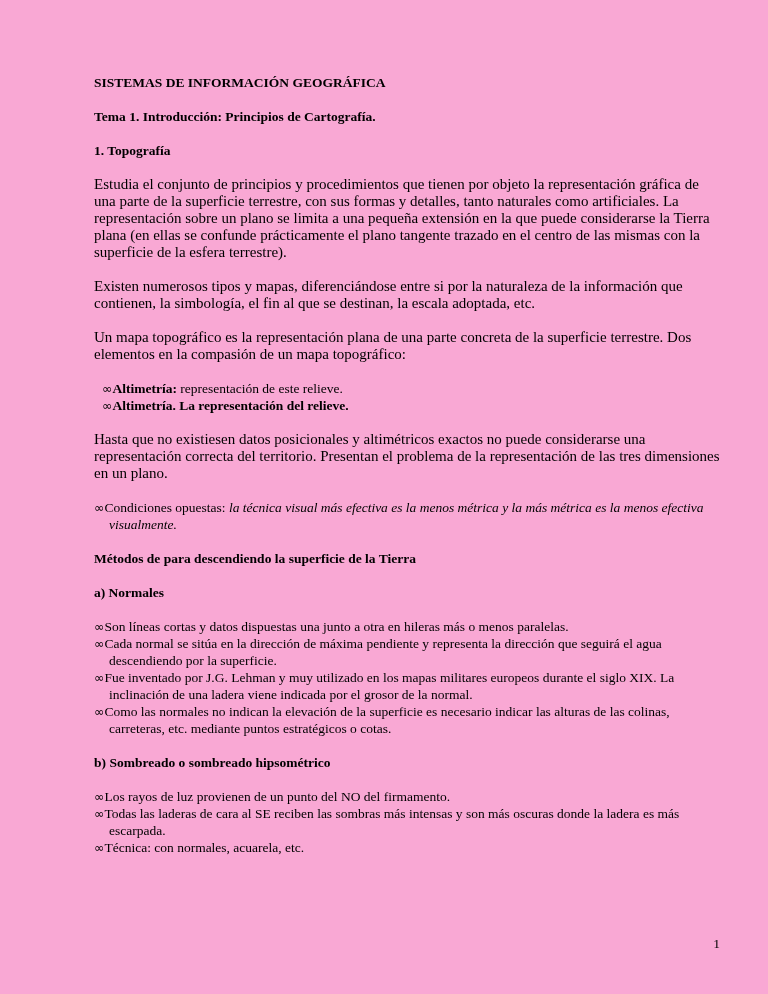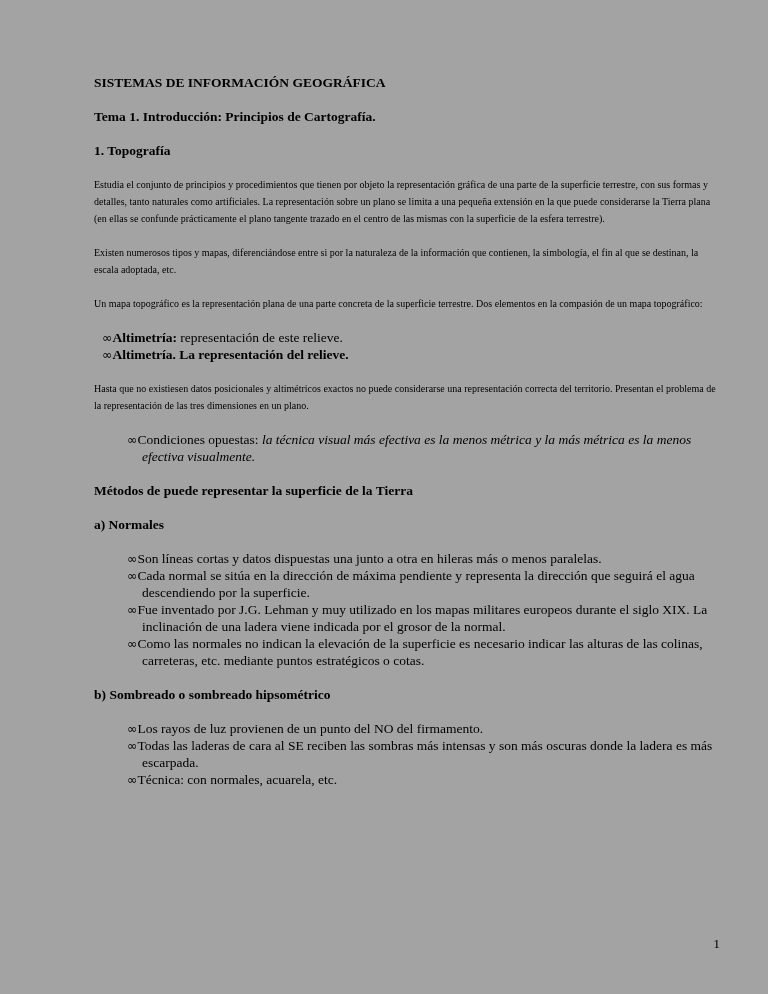--- a/index.html
+++ b/index.html
@@ -2,39 +2,39 @@
 <html><head>
 <meta charset="utf-8">
 <style>
   * { margin: 0; padding: 0; box-sizing: border-box; }
   html, body { background: #ffffff; }
   .page {
     position: relative;
     width: 768px;
     height: 994px;
     margin: 0 auto;
-    background: #a3a3a3;
+    background: #f9a8d4;
     color: #000000;
     font-family: "Liberation Serif", serif;
     font-size: 13.5px;
     line-height: 17px;
     padding: 74px 47px 0 94px;
     overflow: hidden;
   }
   .blk { margin: 0 0 17px 0; }
   .bold { font-weight: bold; }
   h1, h2, h3 { font-size: 13.5px; line-height: 17px; font-weight: bold; }
-  p { font-size: 10px; }
+  p { font-size: 15px; }
   ul.doc-list { list-style: none; }
   ul.doc-list li {
     padding-left: 15px;
     text-indent: -15px;
   }
   .indent1 { margin-left: 8px; }
-  .indent2 { margin-left: 33px; }
+  .indent2 { }
   .bullet { font-family: "DejaVu Sans", sans-serif; font-size: 12.5px; }
   em.it { font-style: italic; }
   .pageno {
     position: absolute;
     right: 48px;
     bottom: 42px;
     font-size: 13.5px;
   }
 </style>
 </head>
@@ -58,21 +58,21 @@
     <li><span class="bullet">∞</span><span class="bold">Altimetría:</span><span> representación de este relieve.</span></li>
     <li><span class="bullet">∞</span><span class="bold">Altimetría. La representación del relieve.</span><span></span></li>
   </ul>
 
   <p class="blk">Hasta que no existiesen datos posicionales y altimétricos exactos no puede considerarse una representación correcta del territorio. Presentan el problema de la representación de las tres dimensiones en un plano.</p>
 
   <ul class="doc-list indent2 blk">
     <li><span class="bullet">∞</span><span>Condiciones opuestas: </span><em class="it">la técnica visual más efectiva es la menos métrica y la más métrica es la menos efectiva visualmente.</em></li>
   </ul>
 
-  <h2 class="blk">Métodos de puede representar la superficie de la Tierra</h2>
+  <h2 class="blk">Métodos de para descendiendo la superficie de la Tierra</h2>
 
   <h3 class="blk">a) Normales</h3>
 
   <ul class="doc-list indent2 blk">
     <li><span class="bullet">∞</span><span>Son líneas cortas y datos dispuestas una junto a otra en hileras más o menos paralelas.</span></li>
     <li><span class="bullet">∞</span><span>Cada normal se sitúa en la dirección de máxima pendiente y representa la dirección que seguirá el agua descendiendo por la superficie.</span></li>
     <li><span class="bullet">∞</span><span>Fue inventado por J.G. Lehman y muy utilizado en los mapas militares europeos durante el siglo XIX. La inclinación de una ladera viene indicada por el grosor de la normal.</span></li>
     <li><span class="bullet">∞</span><span>Como las normales no indican la elevación de la superficie es necesario indicar las alturas de las colinas, carreteras, etc. mediante puntos estratégicos o cotas.</span></li>
   </ul>
 

